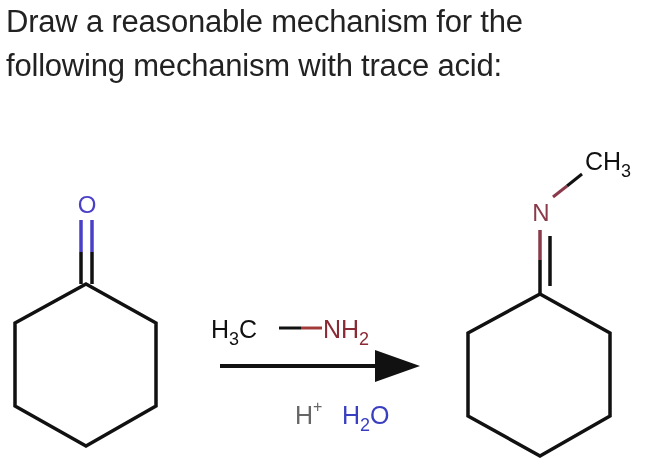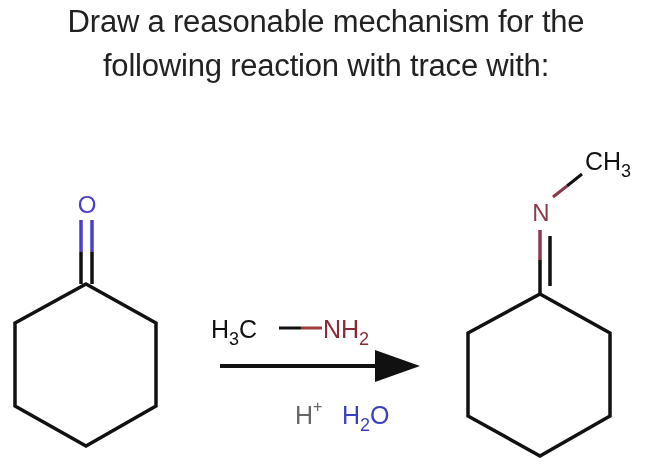--- a/index.html
+++ b/index.html
@@ -18,36 +18,36 @@
       position: absolute;
       left: 6px;
       top: 0px;
       width: 640px;
       font-family: "Liberation Sans", sans-serif;
       font-size: 31px;
       line-height: 44px;
       color: #222222;
       letter-spacing: -0.2px;
     }
-    .question .line { display: block; white-space: nowrap; text-align: center; }
+    .question .line { display: block; white-space: nowrap; }
     svg.scheme {
       position: absolute;
       left: 0;
       top: 0;
     }
     svg text {
       font-family: "Liberation Sans", sans-serif;
     }
   </style>
 </head>
 <body>
 
 <div class="question">
   <span class="line">Draw a reasonable mechanism for the</span>
-  <span class="line">following reaction with trace with:</span>
+  <span class="line">following mechanism with trace acid:</span>
 </div>
 
 <svg class="scheme" width="647" height="464" viewBox="0 0 647 464" xmlns="http://www.w3.org/2000/svg">
 
   <g>
     <text x="87" y="213" font-size="24" text-anchor="middle" fill="#4a3fc7">O</text>
 
     <g>
       <line x1="81" y1="220" x2="81" y2="252" stroke="#4a3fc7" stroke-width="3.5"></line>
       <line x1="81" y1="252" x2="81" y2="284" stroke="#111" stroke-width="3.5"></line>

